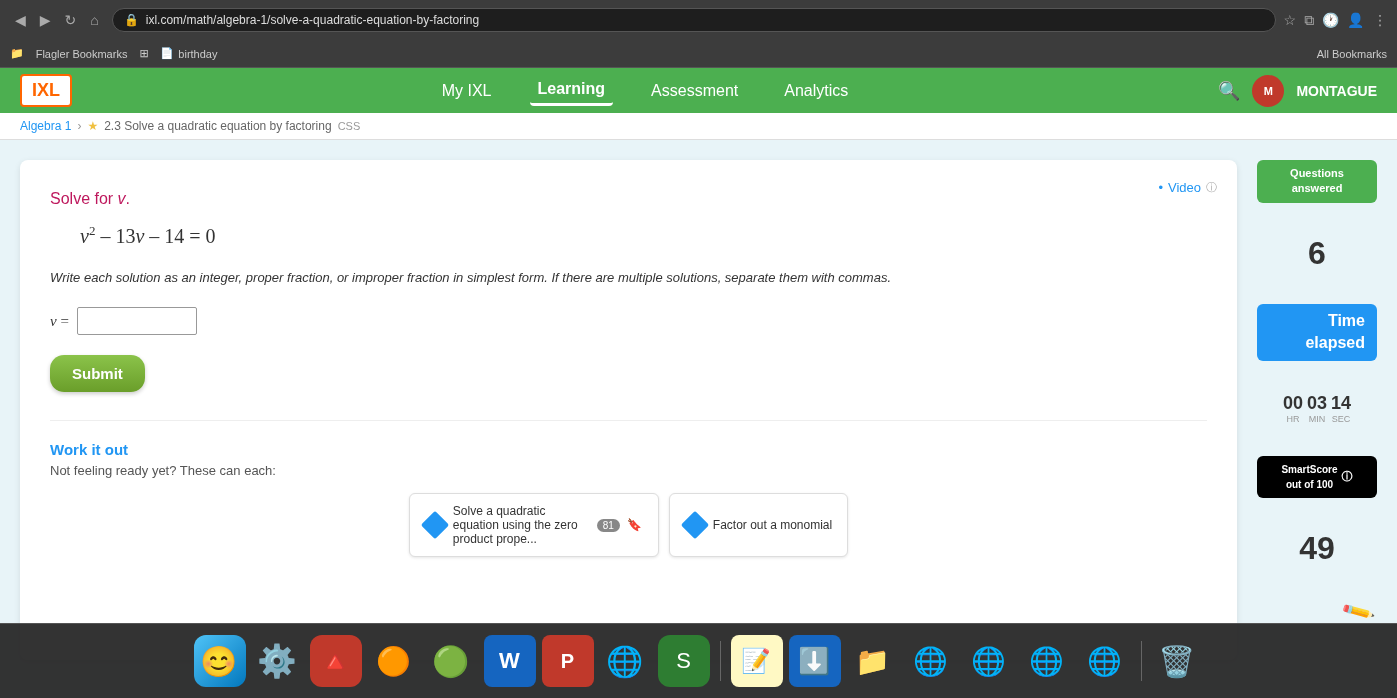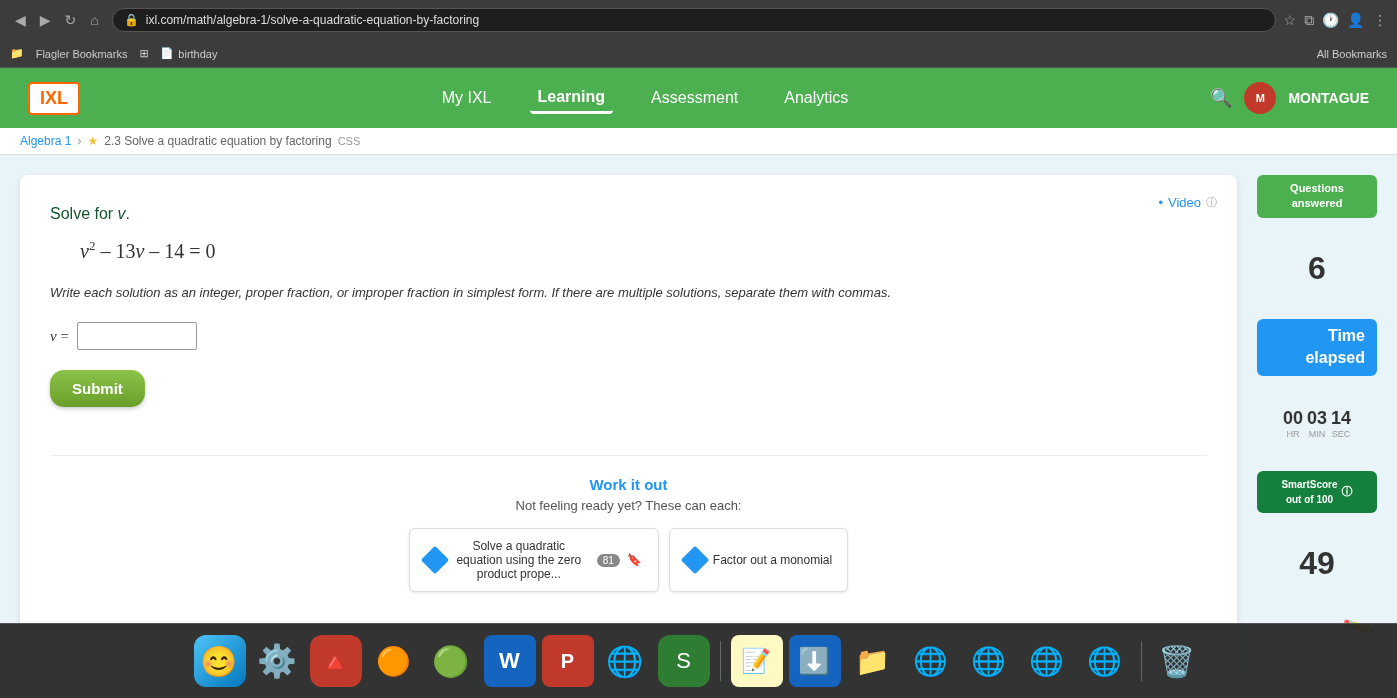--- a/index.html
+++ b/index.html
@@ -55,24 +55,24 @@
     
     .ixl-app {
       background: #e8f4f8;
       width: 100%;
       height: calc(698px - 68px);
     }
 
     
     .ixl-header {
       background: #4caf50;
-      height: 60px;
-      display: flex;
-      align-items: center;
-      padding: 0 28px;
+      height: 45px;
+      display: flex;
+      align-items: center;
+      padding: 0 20px;
       gap: 30px;
     }
     .ixl-logo {
       background: white;
       border-radius: 4px;
       padding: 4px 10px;
       font-weight: bold;
       font-size: 18px;
       color: #ff6600;
       border: 2px solid #ff6600;
@@ -154,21 +154,21 @@
       right: 20px;
       display: flex;
       align-items: center;
       gap: 5px;
       color: #2196f3;
       font-size: 13px;
       cursor: pointer;
     }
     .solve-prompt {
       font-size: 16px;
-      color: #14532d;
+      color: #be185d;
       margin-bottom: 15px;
     }
     .solve-prompt em { font-style: italic; }
     .equation-display {
       font-size: 20px;
       color: #333;
       margin: 15px 0 20px 30px;
       font-family: 'Times New Roman', serif;
     }
     .equation-display sup { font-size: 13px; vertical-align: super; }
@@ -203,22 +203,22 @@
       border-radius: 14px;
       padding: 10px 22px;
       font-size: 15px;
       font-weight: bold;
       cursor: pointer;
       box-shadow: 0 2px 4px rgba(0,0,0,0.2);
     }
 
     
     .work-it-out {
-      text-align: center;
-      margin-top: 48px;
+      text-align: left;
+      margin-top: 28px;
       padding-top: 20px;
       border-top: 1px solid #eee;
     }
     .work-it-out-title {
       color: #2196f3;
       font-size: 15px;
       font-weight: bold;
       margin-bottom: 5px;
       cursor: pointer;
     }
@@ -313,21 +313,21 @@
       font-size: 9px;
       color: #999;
       text-transform: uppercase;
     }
     .timer-unit {
       display: flex;
       flex-direction: column;
       align-items: center;
     }
     .smart-score-badge {
-      background: #15803d;
+      background: #000000;
       color: white;
       border-radius: 6px;
       padding: 6px 12px;
       text-align: center;
       font-size: 10px;
       font-weight: bold;
       width: 100%;
       line-height: 1.5;
       display: flex;
       align-items: center;

